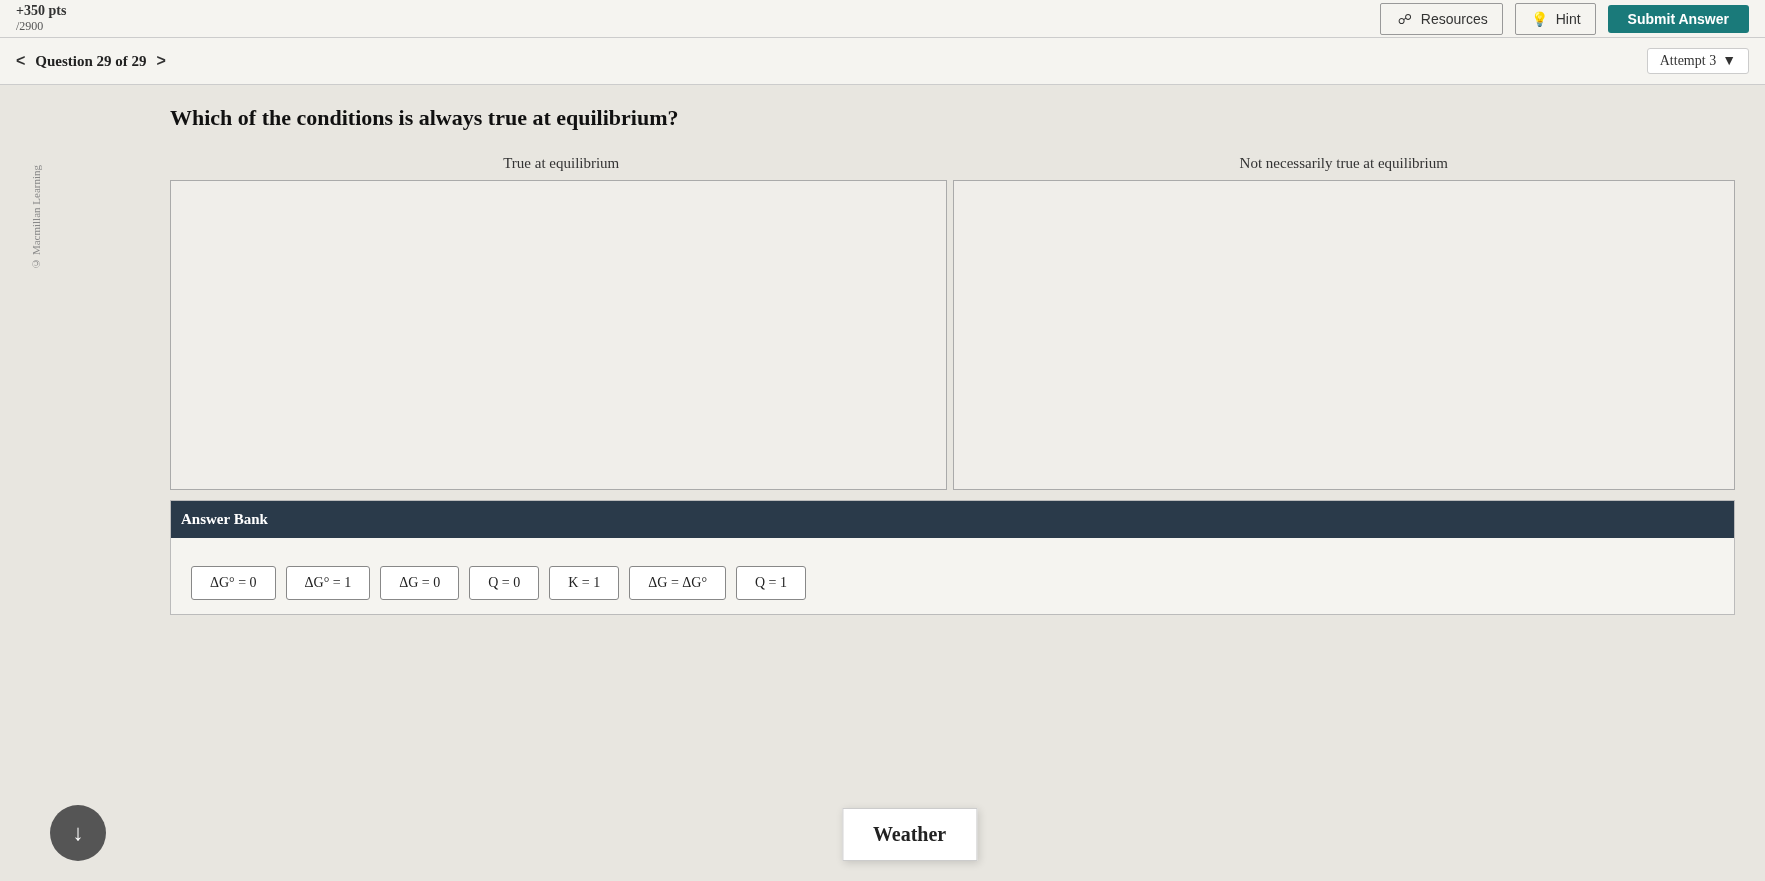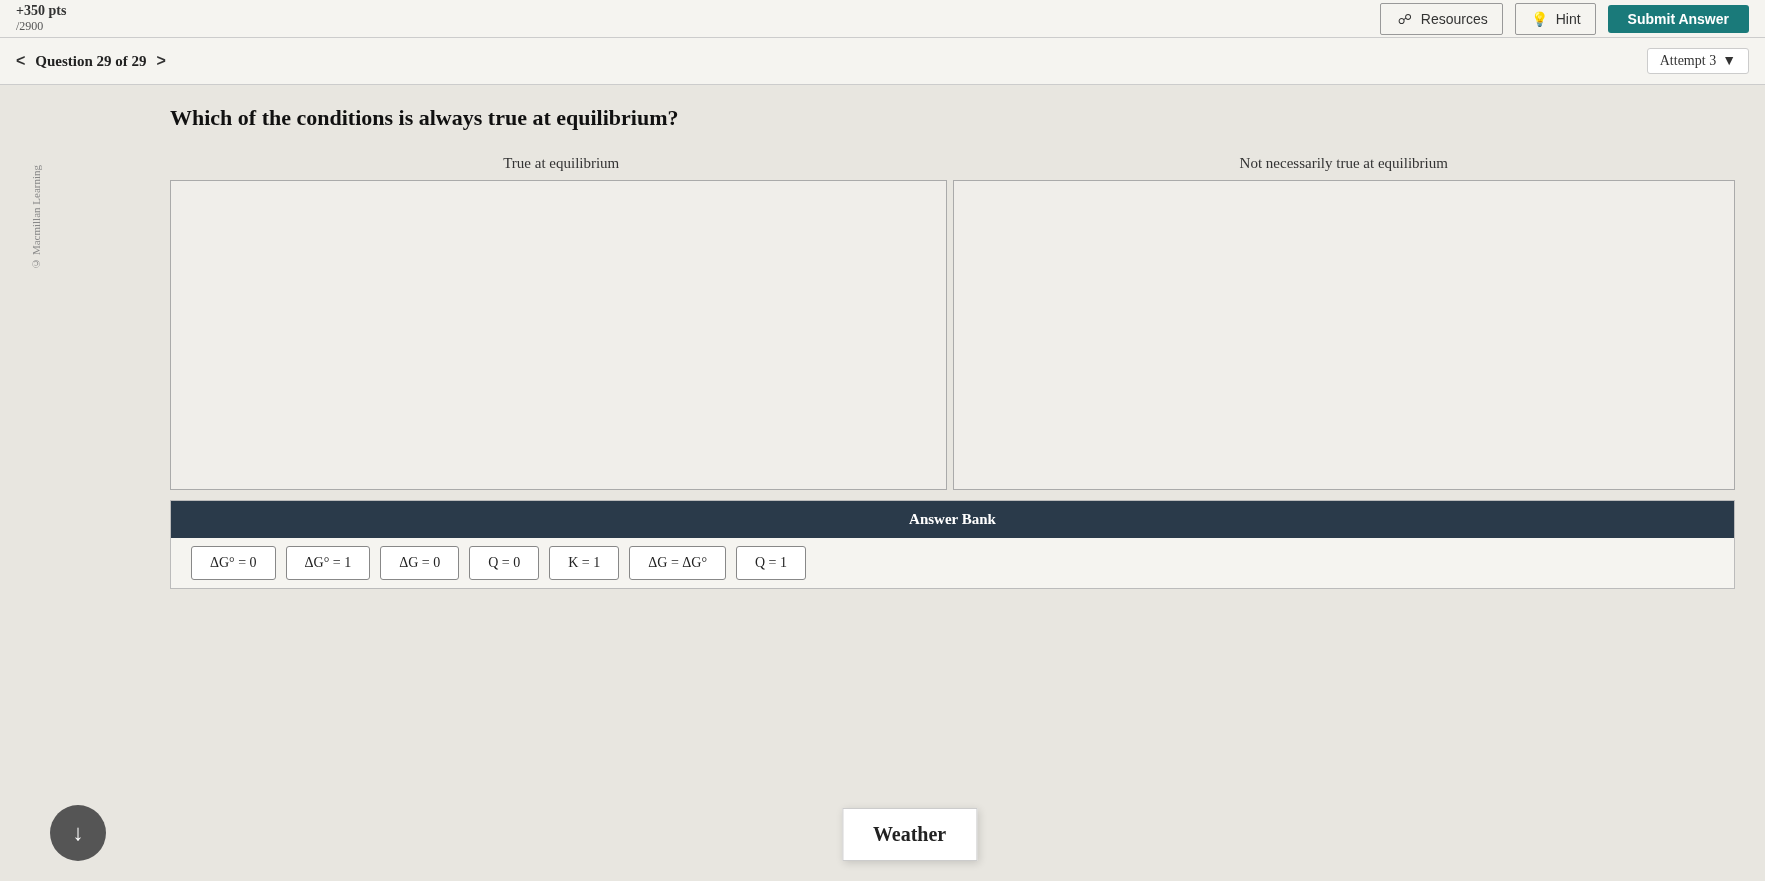--- a/index.html
+++ b/index.html
@@ -167,32 +167,32 @@
 
     .answer-bank-container {
       background: #f5f4f0;
       margin-top: 10px;
       border: 1px solid #bbb;
     }
 
     .answer-bank-header {
       background: #2a3a4a;
       color: white;
-      text-align: center;
       font-size: 15px;
       font-weight: bold;
       padding: 10px;
     }
 
     .answer-bank-items {
       display: flex;
       flex-wrap: wrap;
       gap: 10px;
-      padding: 8px 20px;
-      background: #f5f4f0;
+      padding: 14px 20px;
+      background: #f5f4f0;
+      margin-top: 14px;
     }
 
     .answer-chip {
       border: 1.5px solid #888;
       background: white;
       padding: 8px 18px;
       font-size: 14px;
       color: #222;
       cursor: grab;
       border-radius: 3px;

